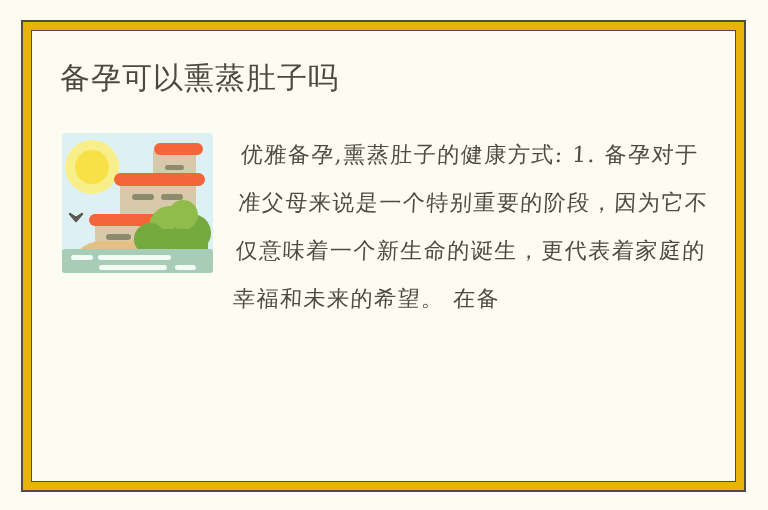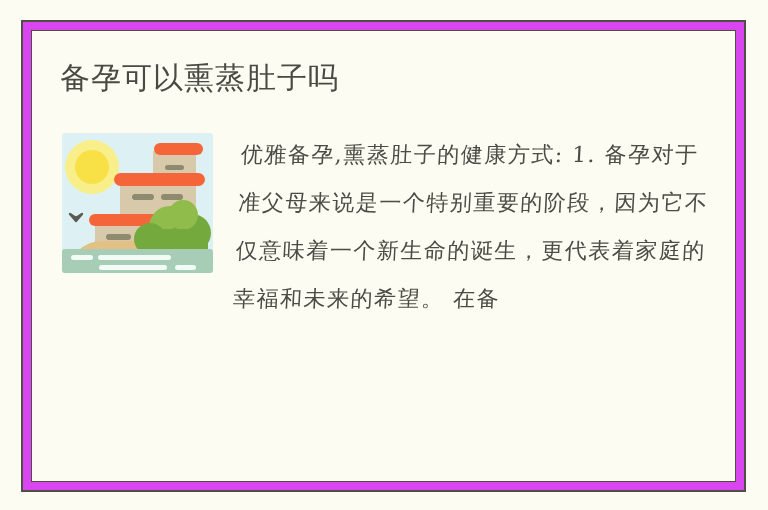--- a/index.html
+++ b/index.html
@@ -18,21 +18,21 @@
   }
 
   
   .frame-outer {
     position: absolute;
     left: 21px;
     top: 20px;
     width: 725px;
     height: 472px;
     border: 2px solid #4e4e42;
-    background: #d946ef;
+    background: #eab308;
   }
 
   .frame-inner {
     position: absolute;
     left: 8px;
     top: 8px;
     right: 8px;
     bottom: 8px;
     border: 1px solid #4e4e42;
     background: #fdfcf2;

